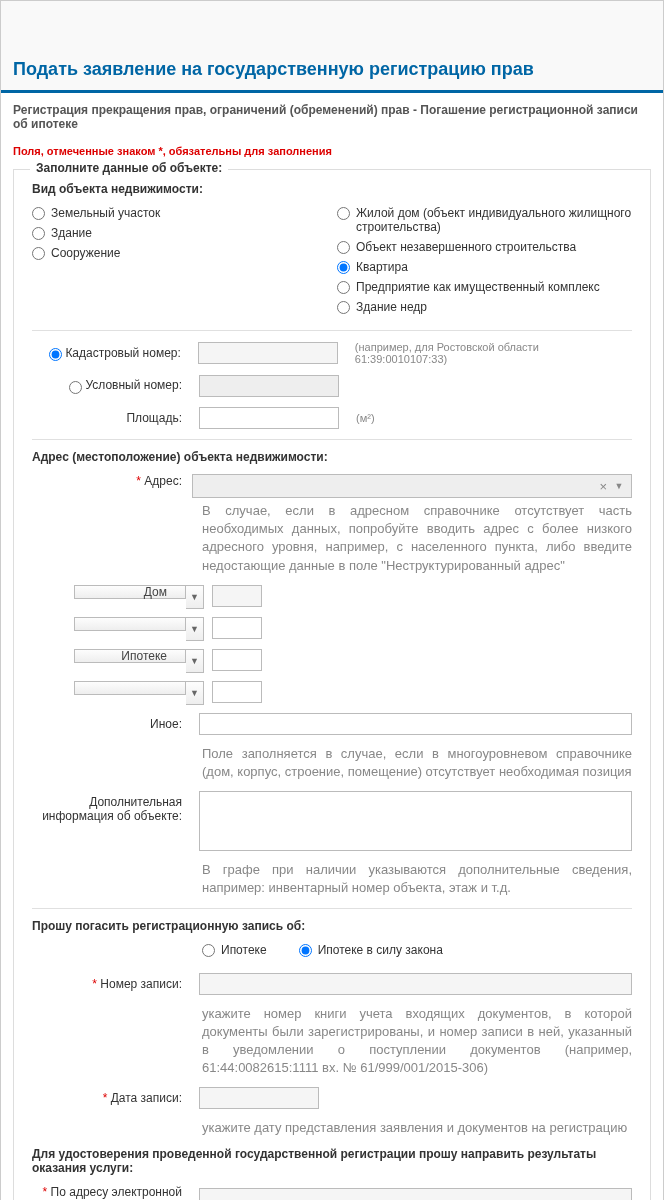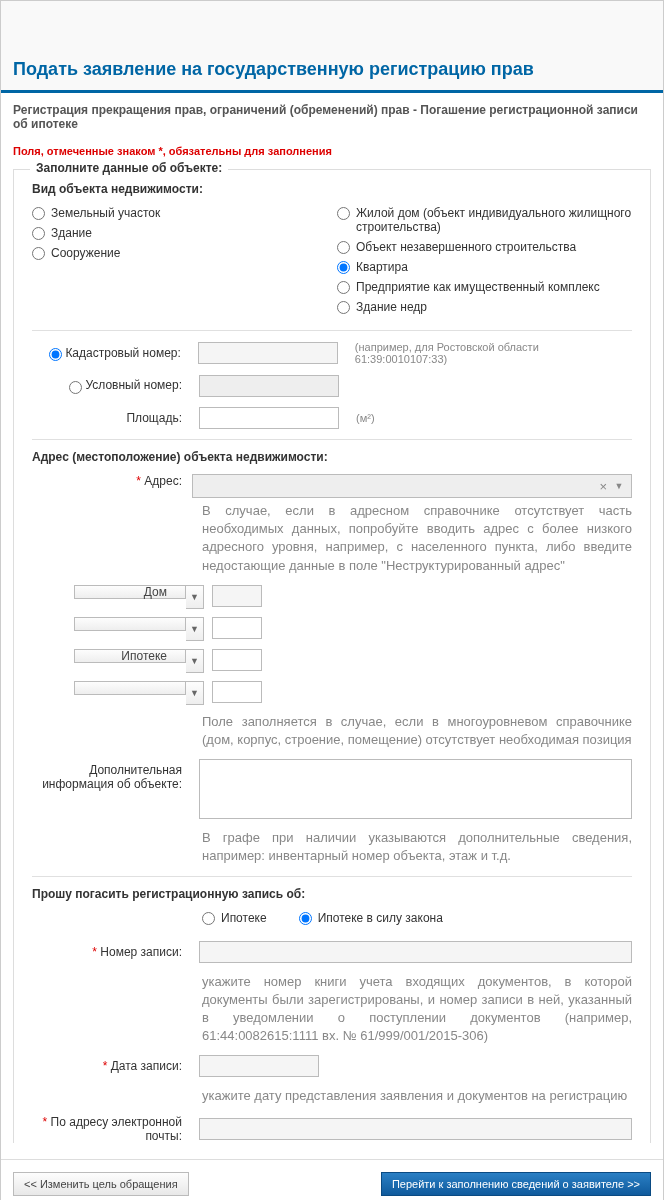--- a/index.html
+++ b/index.html
@@ -343,20 +343,24 @@
       <input class="field-input w50" style="margin-left: 8px;">
     </div>
     <div class="select-combo">
       <div class="select-main">
           <span></span>
         </div>
       <div class="select-arrow">▼</div>
       <input class="field-input w50" style="margin-left: 8px;">
     </div>
 
+    <div class="field-row">
+      <div class="field-label">Иное:</div>
+      <input class="field-input wfull" style="">
+    </div>
     <div class="hint-block">Поле заполняется в случае, если в многоуровневом справочнике (дом, корпус, строение, помещение) отсутствует необходимая позиция</div>
 
     <div class="field-row top-align">
       <div class="field-label">Дополнительная информация об объекте:</div>
       <textarea class="textarea" style=""></textarea>
     </div>
     <div class="hint-block">В графе при наличии указываются дополнительные сведения, например: инвентарный номер объекта, этаж и т.д.</div>
 
     <div class="hr"></div>
 
@@ -378,20 +382,21 @@
       <input class="field-input wfull filled" style="">
     </div>
     <div class="hint-block">укажите номер книги учета входящих документов, в которой документы были зарегистрированы, и номер записи в ней, указанный в уведомлении о поступлении документов (например, 61:44:0082615:1111 вх. № 61/999/001/2015-306)</div>
 
     <div class="field-row">
       <div class="field-label"><span class="req">* </span><span>Дата записи:</span></div>
       <input class="field-input w120 filled" style="">
     </div>
     <div class="hint-block">укажите дату представления заявления и документов на регистрацию</div>
 
+    <div class="bold-label">Для удостоверения проведенной государственной регистрации прошу направить результаты оказания услуги:</div>
 
     <div class="field-row" style="margin-bottom:16px;">
       <div class="field-label"><span class="req">* </span><span>По адресу электронной почты:</span></div>
       <input class="field-input wfull filled" style="">
     </div>
   </div>
 
   <div class="footer">
     <button class="btn-back">&lt;&lt; Изменить цель обращения</button>
     <button class="btn-next">Перейти к заполнению сведений о заявителе &gt;&gt;</button>

